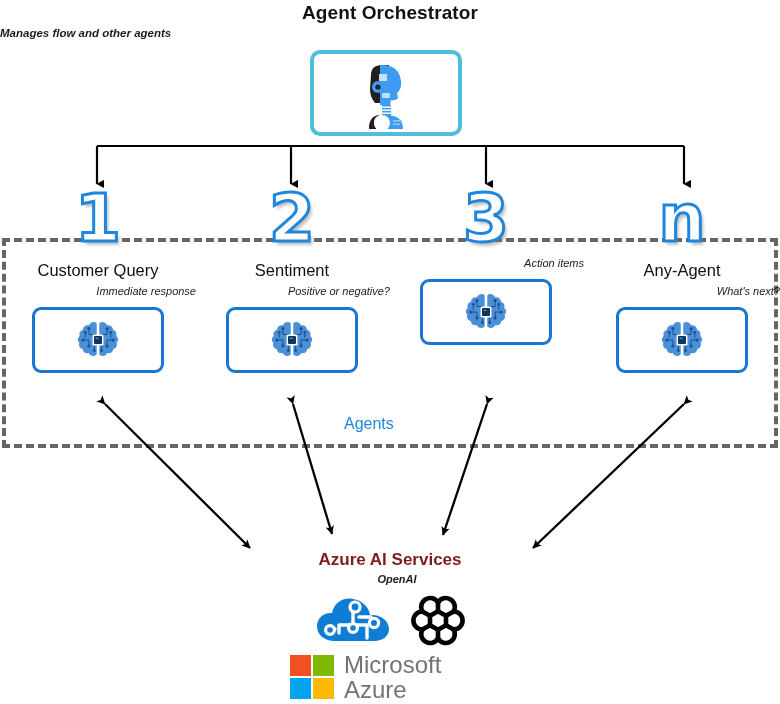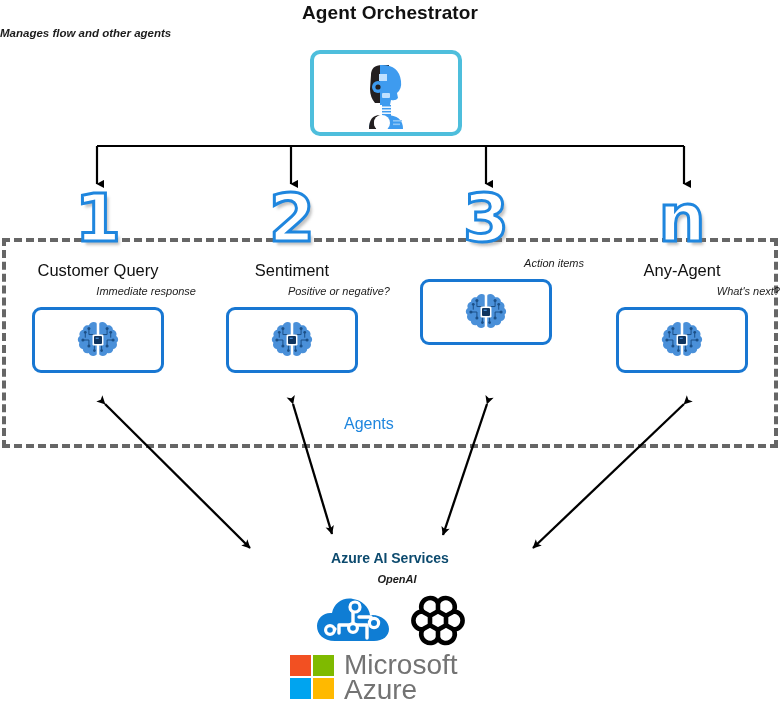--- a/index.html
+++ b/index.html
@@ -109,23 +109,23 @@
     display: flex;
     align-items: center;
     justify-content: center;
   }
   .brain-icon { width: 44px; height: 40px; display: block; }
 
   
   #azure-title {
     left: 0; top: 550px; width: 780px;
     text-align: center;
-    font-size: 14px;
+    font-size: 17px;
     font-weight: bold;
-    color: #0c4a6e;
+    color: #7f1d1d;
   }
   #azure-subtitle {
     left: 0; top: 573px; width: 780px;
     text-align: center;
     font-size: 11px;
     font-style: italic;
     font-weight: bold;
     color: #1c1c1c;
     padding-left: 7px;
   }
@@ -149,21 +149,21 @@
     display: grid;
     grid-template-columns: 21px 21px;
     grid-template-rows: 21px 21px;
     gap: 2px;
   }
   .ms-sq { width: 21px; height: 21px; }
   #ms-wordmark {
     display: flex;
     flex-direction: column;
     line-height: 25px;
-    font-size: 28px;
+    font-size: 24px;
     color: #737373;
     font-family: "Liberation Sans", sans-serif;
   }
 
   #connector-svg, #link-svg {
     left: 0; top: 0; width: 780px; height: 704px;
     pointer-events: none;
   }
 </style>
 </head>

